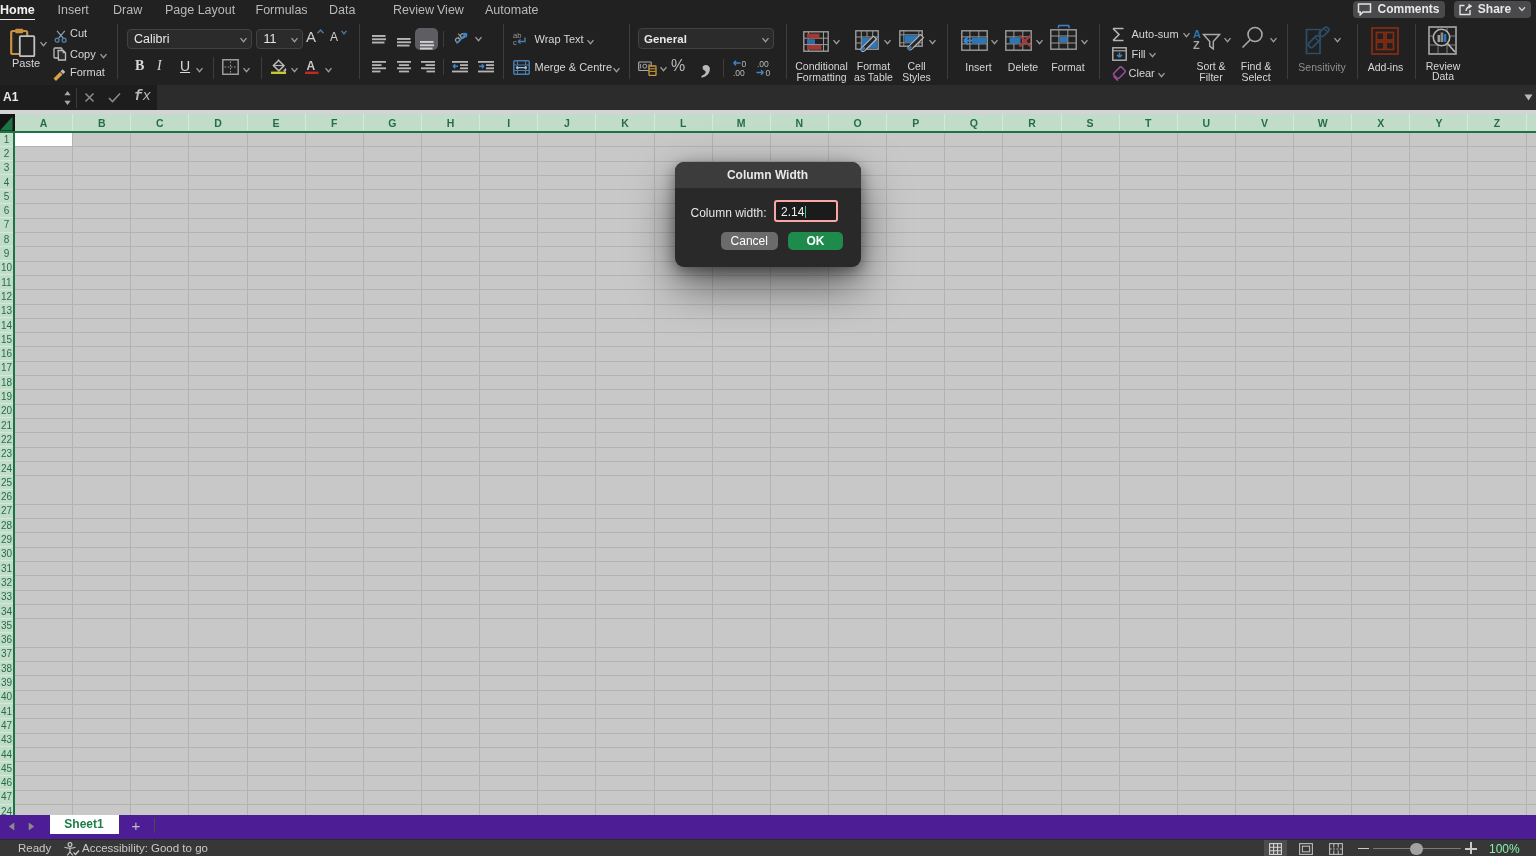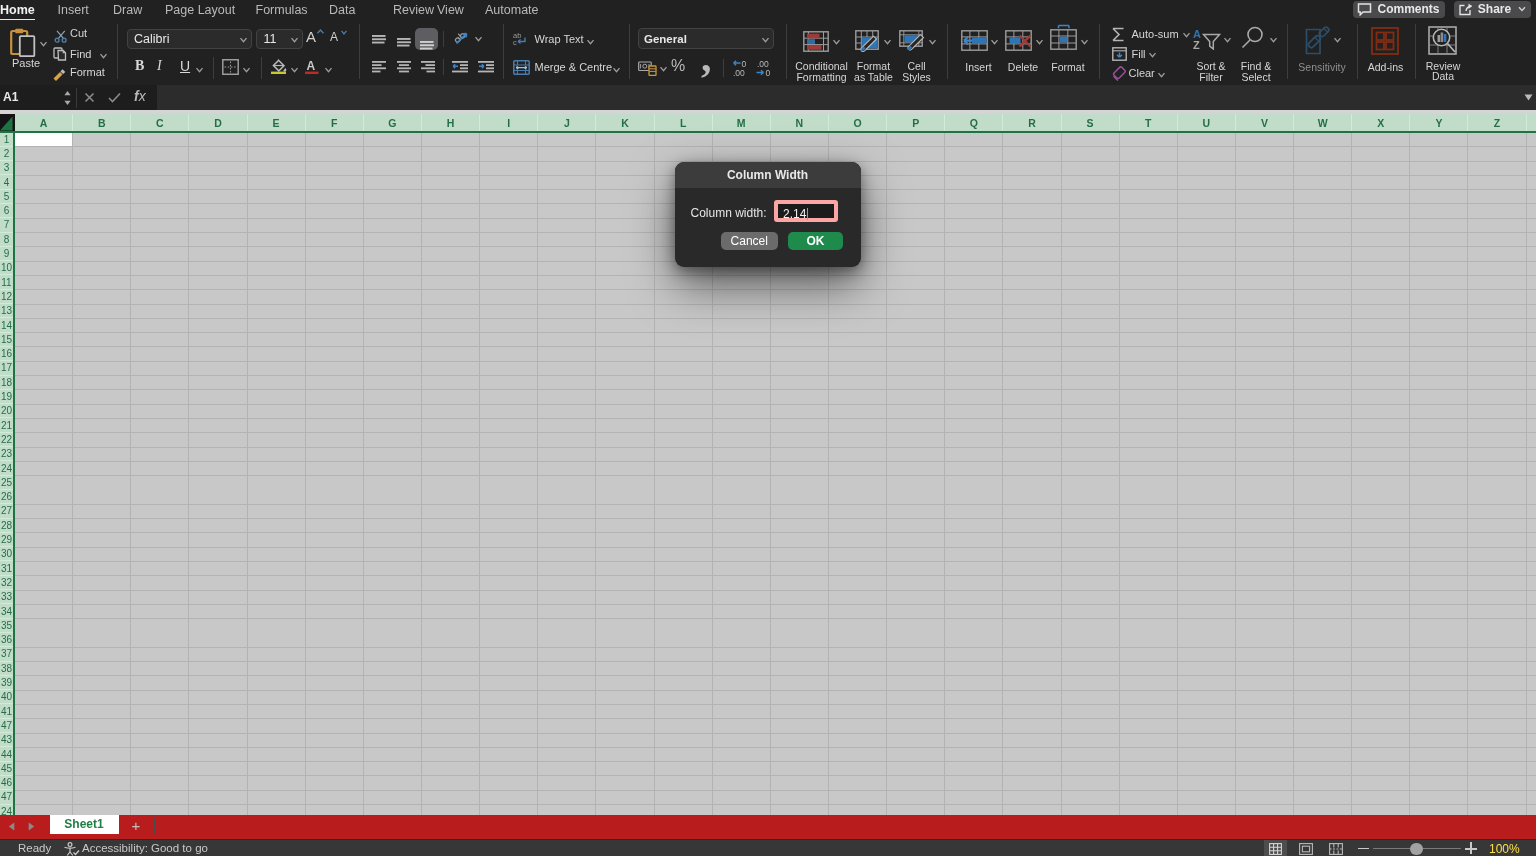--- a/index.html
+++ b/index.html
@@ -23,27 +23,27 @@
 #colheads{position:absolute;left:0;top:114px;width:1536px;height:18.5px;background:#c1ddc9}
 .ch{position:absolute;top:0;height:17px;border-right:1px solid #d0ebd7;color:#256d47;font-size:10.5px;font-weight:700;display:flex;align-items:center;justify-content:center}
 #hdrline{position:absolute;left:0;top:130.8px;width:1536px;height:2px;background:#1d7443}
 #rowheads{position:absolute;left:0;top:132.5px;width:15px;height:723.5px;background:#c1ddc9;border-right:2px solid #1d7443}
 .rh{position:absolute;left:0;width:13px;border-bottom:1px solid #d0ebd7;color:#256d47;font-size:10px;display:flex;align-items:center;justify-content:center}
 #cells{position:absolute;left:15px;top:132.5px;width:1521px;height:682px;background:
  repeating-linear-gradient(to right,transparent 0,transparent 57.14px,#b3b3b3 57.14px,#b3b3b3 58.14px),
  repeating-linear-gradient(to bottom,transparent 0,transparent 13.30px,#b3b3b3 13.30px,#b3b3b3 14.30px),
  #c8c8c8}
 #a1{position:absolute;left:15px;top:132.5px;width:57.14px;height:13.30px;background:#fff}
-#sheetbar{position:absolute;left:0;top:814.5px;width:1536px;height:24.5px;background:#b91c1c}
+#sheetbar{position:absolute;left:0;top:814.5px;width:1536px;height:24.5px;background:#4c1d95}
 #statusbar{position:absolute;left:0;top:839px;width:1536px;height:17px;background:#373737;border-top:1px solid #2a2a2a}
 #dlg{position:absolute;left:674.5px;top:161.5px;width:186px;height:105.5px;background:#292929;border-radius:9px;
  box-shadow:0 18px 45px rgba(0,0,0,0.55),0 4px 14px rgba(0,0,0,0.4);overflow:hidden}
 #dlg-title{position:absolute;left:0;top:0;width:100%;height:26px;background:#3c3c3c;color:#e8e8e8;font-size:12px;font-weight:700;
  display:flex;align-items:center;justify-content:center}
-#dlg-input{position:absolute;left:99.5px;top:38.5px;width:64px;height:22px;background:#1b1b1b;border:4px solid #fca5a5;border-radius:3px;
+#dlg-input{position:absolute;left:99.5px;top:38.5px;width:64px;height:22px;background:#1b1b1b;border:2px solid #fca5a5;border-radius:3px;
  color:#f0f0f0;font-size:12px;padding:3px 0 0 5px}
 #caret{display:inline-block;width:1.5px;height:12px;background:#3fcf7f;vertical-align:-2px;margin-left:0.5px}
 #btn-cancel{position:absolute;left:46.5px;top:70.5px;width:56.5px;height:18px;background:#6b6b6b;border-radius:5px;color:#fff;
  font-size:12px;display:flex;align-items:center;justify-content:center}
 #btn-ok{position:absolute;left:113.5px;top:70.5px;width:55px;height:18px;background:#1e8a4c;border-radius:5px;color:#fff;
  font-size:12px;font-weight:700;display:flex;align-items:center;justify-content:center}
 </style></head><body>
 <div id="menubar">
     <div class="mi active" style="left:0">Home</div>
     <div class="mi" style="left:57.5px">Insert</div>
@@ -86,21 +86,21 @@
         <path d="M10.8 0.8 L4.6 8.2 M3 0.8 L9.2 8.2" stroke="#8fa3b3" stroke-width="1.2" fill="none"></path>
         <circle cx="3.1" cy="10.2" r="1.9" fill="none" stroke="#4f7ca5" stroke-width="1.4"></circle>
         <circle cx="10.1" cy="10.2" r="1.9" fill="none" stroke="#4f7ca5" stroke-width="1.4"></circle>
       </svg></div>
     <div class="abs rtxt" style="left:70.0px;top:7.0px;">Cut</div>
     <div class="abs" style="left:53.0px;top:27.0px"><svg width="14" height="14" viewBox="0 0 14 14" style="">
         <rect x="1" y="1" width="8" height="10" rx="1" fill="none" stroke="#bdbdbd" stroke-width="1.3"></rect>
         <path d="M5 3.5 h5.2 l2.3 2.3 V13 H5.5 z" fill="#2a2a2a" stroke="#bdbdbd" stroke-width="1.3"></path>
         <path d="M10.2 3.5 v2.3 h2.3" fill="none" stroke="#bdbdbd" stroke-width="1.1"></path>
       </svg></div>
-    <div class="abs rtxt" style="left:70.0px;top:28.0px;">Find</div>
+    <div class="abs rtxt" style="left:70.0px;top:28.0px;">Copy</div>
     <svg class="abs" style="left:99.5px;top:33.0px" width="7" height="6" viewBox="0 0 7.0 5.5">
       <path d="M0.5 0.8 L3.5 4.5 L6.5 0.8" fill="none" stroke="#9e9e9e" stroke-width="1.3"></path>
     </svg>
     <div class="abs" style="left:52.0px;top:46.5px"><svg width="15" height="13" viewBox="0 0 15 13" style="">
         <path d="M1.5 10.5 L8 4 l2.5 2.5 L4 13 z" fill="#d8a24a"></path>
         <path d="M8.5 3.5 l2-2.2 2.8 2.8-2.2 2z" fill="#bdbdbd"></path>
       </svg></div>
     <div class="abs rtxt" style="left:70.0px;top:45.5px;">Format</div>
     <div class="abs" style="left:117.0px;top:4.0px;width:1px;height:55.0px;background:#3d3d3d"></div>
     <div class="abs combo" style="left:127px;top:8.5px;width:125px;height:20px">
@@ -427,21 +427,21 @@
       <path d="M4.5 1 L7.6 5.2 H1.4 z" fill="#a9a9a9"></path>
       <path d="M4.5 15 L1.4 10.8 h6.2 z" fill="#a9a9a9"></path>
     </svg>
     <div class="abs" style="left:76px;top:3px;width:1px;height:20px;background:#3a3a3a"></div>
     <svg class="abs" style="left:84px;top:7px" width="11" height="11" viewBox="0 0 11 11">
       <path d="M1.5 1.5 L9.5 9.5 M9.5 1.5 L1.5 9.5" stroke="#8a8a8a" stroke-width="1.6"></path>
     </svg>
     <svg class="abs" style="left:108px;top:7px" width="13" height="11" viewBox="0 0 13 11">
       <path d="M1 6 L4.5 9.5 L12 1.5" fill="none" stroke="#8a8a8a" stroke-width="1.6"></path>
     </svg>
-    <span class="abs" style="left:134px;top:3px;font-size:14px;font-style:italic;font-family:Liberation Sans, sans-serif;color:#b9b9b9"><b><i>f</i></b><i>x</i></span>
+    <span class="abs" style="left:134px;top:3px;font-size:14px;font-style:italic;font-family:Liberation Mono, monospace;color:#b9b9b9"><b><i>f</i></b><i>x</i></span>
     <div class="abs" style="left:157px;top:0;width:1379px;height:25px;background:#2c2c2c"></div>
     <svg class="abs" style="left:1524px;top:9px" width="9" height="7" viewBox="0 0 9 7">
       <path d="M0.5 0.5 h8 L4.5 6.5 z" fill="#b9b9b9"></path>
     </svg>
   </div>
 <div id="strip"></div>
 <div id="colheads">
     <div class="ch" style="left:15.00px;width:58.14px">A</div>
     <div class="ch" style="left:73.14px;width:58.14px">B</div>
     <div class="ch" style="left:131.28px;width:58.14px">C</div>
@@ -558,20 +558,20 @@
     <svg class="abs" style="left:1329px;top:2.5px" width="14" height="12" viewBox="0 0 14 12">
       <rect x="0.6" y="0.6" width="12.8" height="10.8" fill="none" stroke="#b9b9b9" stroke-width="1.1"></rect>
       <path d="M4.8 0.6 v4 M9.2 0.6 v4 M4.8 11.4 v-4 M9.2 11.4 v-4" stroke="#b9b9b9" stroke-width="1.1"></path>
       <path d="M0.6 6 h12.8" stroke="#b9b9b9" stroke-width="1.2" stroke-dasharray="2 1.4"></path>
     </svg>
     <div class="abs" style="left:1358px;top:7.6px;width:10.5px;height:1.8px;background:#c9c9c9"></div>
     <div class="abs" style="left:1373px;top:7.8px;width:88px;height:1.6px;background:#7a7a7a;border-radius:1px"></div>
     <div class="abs" style="left:1410px;top:2.5px;width:12.5px;height:12.5px;border-radius:50%;background:#a2a2a2"></div>
     <div class="abs" style="left:1465px;top:7.5px;width:12px;height:2px;background:#c9c9c9"></div>
     <div class="abs" style="left:1465px;top:2.4px;width:2px;height:12px;background:#c9c9c9;margin-left:5px"></div>
-    <span class="abs" style="left:1489px;top:2px;font-size:12px;color:#fde047">100%</span>
+    <span class="abs" style="left:1489px;top:2px;font-size:12px;color:#86efac">100%</span>
 </div>
 <div id="dlg">
  <div id="dlg-title">Column Width</div>
  <div class="abs" style="left:16px;top:44.5px;font-size:12px;color:#e6e6e6">Column width:</div>
  <div id="dlg-input">2.14<span id="caret"></span></div>
  <div id="btn-cancel">Cancel</div>
  <div id="btn-ok">OK</div>
 </div>
 </body></html>

